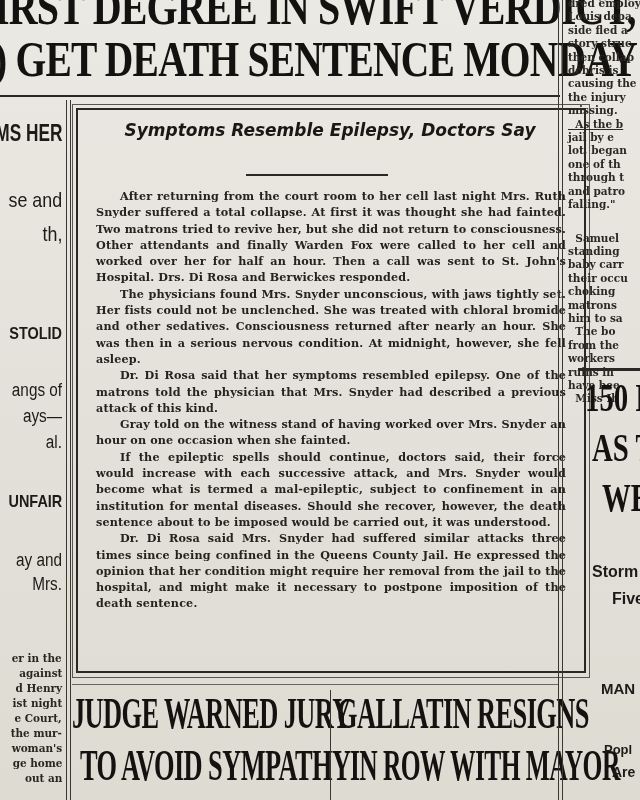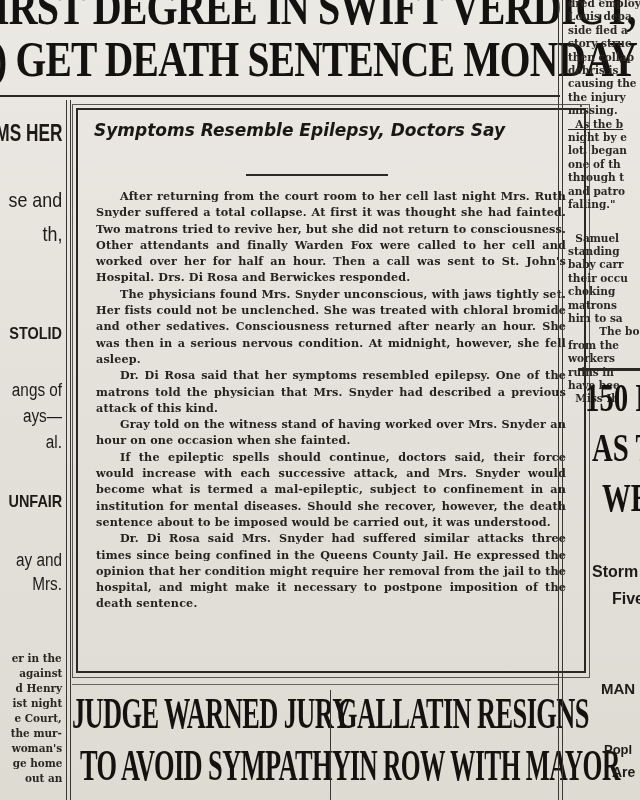--- a/index.html
+++ b/index.html
@@ -51,21 +51,21 @@
   .story-box-outer {
     position: absolute; left: 72px; top: 104px; width: 518px; height: 574px;
     border: 1px solid #5a5550; box-sizing: border-box;
   }
   .story-head {
     position: absolute; left: 16px; top: 8px; width: 480px;
     font-family: "DejaVu Sans", sans-serif; font-style: italic; font-weight: bold;
     font-size: 17px; line-height: 25px; color: #1a1815;
   }
   .story-head .l1 { display: block; text-align: left; padding-left: 4px; }
-  .story-head .l2 { display: block; text-align: left; padding-right: 8px; }
+  .story-head .l2 { display: block; text-align: center; padding-right: 8px; }
   .head-rule { position: absolute; left: 168px; top: 64px; width: 142px; height: 2px; background: #2a2724; }
   .story-body {
     position: absolute; left: 18px; top: 78px; width: 470px;
     font-family: "DejaVu Serif", serif; font-size: 11.2px; line-height: 16.3px;
     text-align: justify; color: #26231f; font-weight: bold; letter-spacing: 0.15px;
   }
   .story-body p { margin: 0; text-indent: 24px; }
 
   
   .bottom-rule-top { position: absolute; left: 72px; top: 684px; width: 486px; height: 1px; background: #6a655f; }
@@ -142,34 +142,34 @@
       <div>dred employ</div>
       <div>Louis depa</div>
       <div>side fled a</div>
       <div>story struc</div>
       <div>then collap</div>
       <div>débris is</div>
       <div>causing the</div>
       <div>the injury</div>
       <div>missing.</div>
       <div style="white-space:pre;text-decoration:underline;">  As the b</div>
-      <div>night by e</div>
+      <div>jail by e</div>
       <div>lot, began</div>
       <div>one of th</div>
       <div>through t</div>
       <div>and patro</div>
       <div>falling."</div>
       <div style="white-space:pre;margin-top:20px;">  Samuel</div>
       <div>standing</div>
       <div>baby carr</div>
       <div>their occu</div>
       <div>choking</div>
       <div>matrons</div>
       <div>him to sa</div>
-      <div style="white-space:pre;margin-left:24px;">  The bo</div>
+      <div style="white-space:pre;">  The bo</div>
       <div>from the</div>
       <div>workers</div>
       <div>ruins in</div>
       <div>have bee</div>
       <div style="white-space:pre;">  Miss Ib</div>
     </div>
   </div>
   <div class="rule-r-h" style="top:368px;"></div>
   <div class="rhead" style="left:585px; top:374px;">150 D</div>
   <div class="rhead" style="left:592px; top:424px;">AS T</div>

